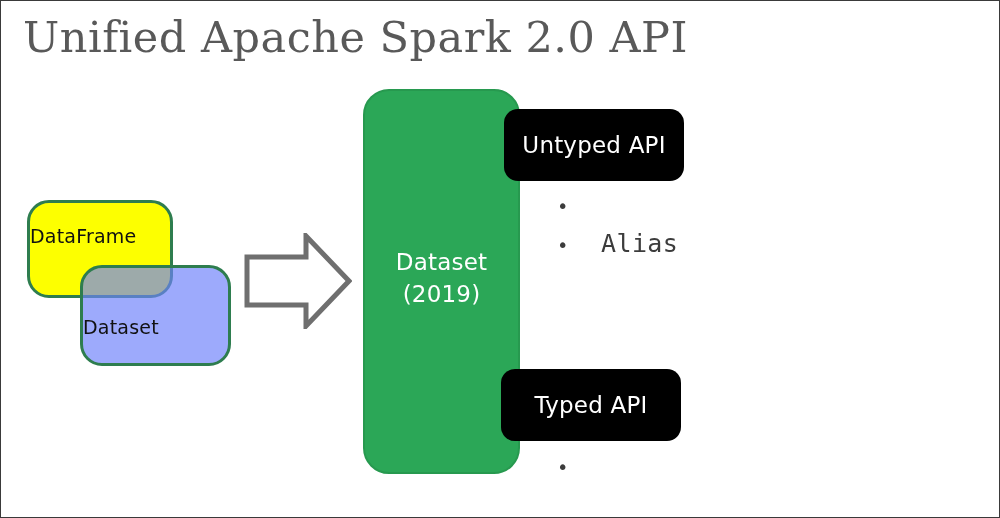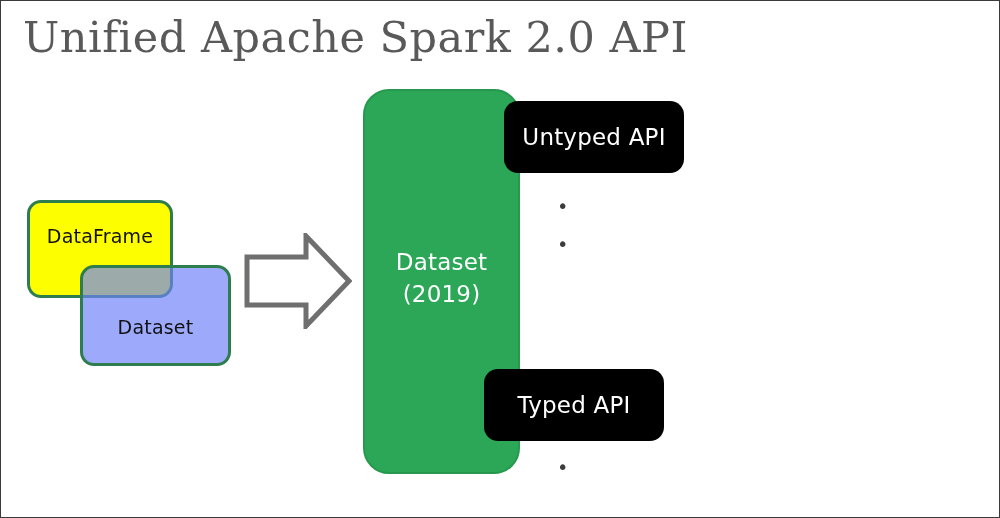--- a/index.html
+++ b/index.html
@@ -31,25 +31,25 @@
     line-height: 58px;
     letter-spacing: 0.5px;
     color: #595959;
     white-space: nowrap;
   }
 
   
   .legacy-box {
     position: absolute;
     border: 3px solid #2e7d4f;
-    border-radius: 14px;
+    border-radius: 22px;
     box-sizing: border-box;
     display: flex;
     align-items: center;
-    justify-content: center;
+    justify-content: flex-start;
   }
   #dataframe-box {
     left: 26px;
     top: 199px;
     width: 146px;
     height: 98px;
     background: #fdff00;
     z-index: 3;
   }
   #dataframe-box .legacy-label {
@@ -114,22 +114,22 @@
     position: absolute;
     width: 180px;
     height: 72px;
     background: #000000;
     border-radius: 14px;
     z-index: 6;
     display: flex;
     align-items: center;
     justify-content: center;
   }
-  #untyped-api-pill { left: 503px; top: 100px; text-decoration: underline; }
-  #typed-api-pill   { left: 483px; top: 368px; }
+  #untyped-api-pill { left: 503px; top: 108px; text-decoration: underline; }
+  #typed-api-pill   { left: 500px; top: 368px; }
   .api-pill-label {
     font-family: "DejaVu Sans", "Liberation Sans", sans-serif;
     font-size: 23px;
     color: #ffffff;
     letter-spacing: 0.2px;
   }
 
   
   .bullet-list {
     position: absolute;
@@ -189,20 +189,21 @@
   <div id="untyped-api-pill" class="api-pill">
     <span class="api-pill-label">Untyped API</span>
   </div>
 
   <ul id="untyped-bullets" class="bullet-list">
     <li class="bullet-item">
       <span class="bullet-dot">•</span>
     </li>
     <li class="bullet-item">
       <span class="bullet-dot">•</span>
+      <span class="bullet-text">Alias</span>
     </li>
   </ul>
 
   <div id="typed-api-pill" class="api-pill">
     <span class="api-pill-label">Typed API</span>
   </div>
 
   <ul id="typed-bullets" class="bullet-list">
     <li class="bullet-item">
       <span class="bullet-dot">•</span>

